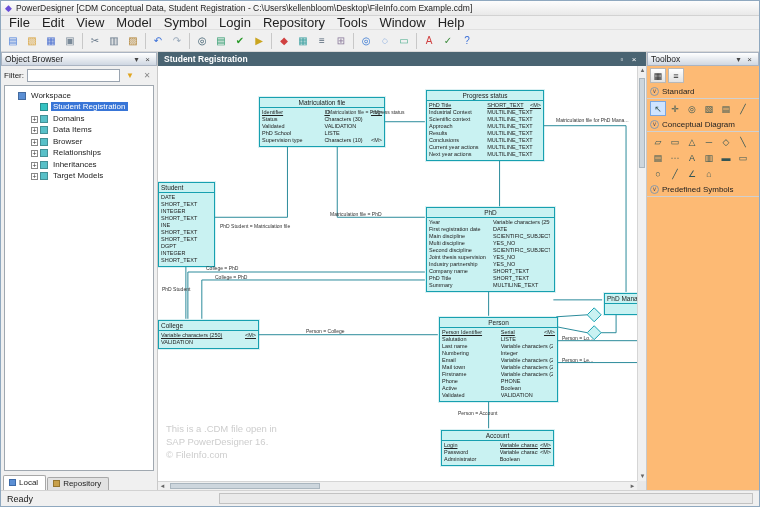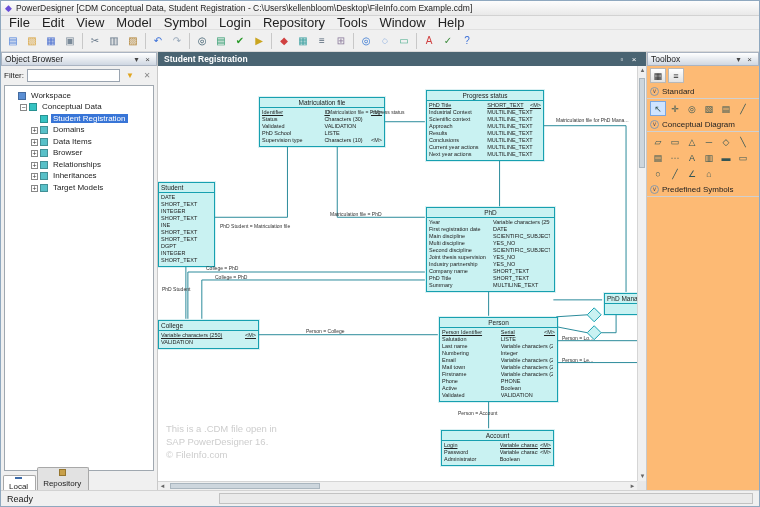--- a/index.html
+++ b/index.html
@@ -35,21 +35,21 @@
   .filter-row input { flex:1; height:13px; border:1px solid #9aa4b0; font-size:8px; padding:0 2px; min-width:0; font-family:"Liberation Sans",sans-serif; }
   .filter-btn { width:14px; height:14px; border:1px solid transparent; display:flex; align-items:center; justify-content:center; font-size:8px; cursor:default; }
   .tree-box { flex:1; margin:1px 3px 2px 3px; background:#fff; border:1px solid #a0a8b0; overflow:hidden; padding:2px 0; }
   .tree-row { display:flex; align-items:flex-end; height:11.5px; font-size:8px; white-space:nowrap; }
   .expander { width:7px; height:7px; border:1px solid #888; background:#fff; font-size:7px; line-height:5px; text-align:center; color:#333; margin-right:2px; flex:0 0 auto; }
   .expander.none { border:none; background:transparent; }
   .tree-icon { width:8px; height:8px; margin-right:3px; flex:0 0 auto; border:1px solid rgba(0,0,0,0.25); }
   .tree-label { padding:0 2px; }
   .tree-label.selected { background:#3875d7; color:#fff; }
   .ob-tabs { display:flex; align-items:flex-end; height:17px; padding:0 2px; gap:1px; }
-  .ob-tab { display:flex; align-items:center; gap:3px; font-size:8px; padding:1px 7px 2px 5px; border:1px solid #a8a8a8; border-bottom:none; background:#e2e2e2; border-radius:2px 2px 0 0; cursor:default;flex-direction:column; }
+  .ob-tab { display:flex; align-items:center; gap:3px; font-size:8px; padding:1px 7px 2px 5px; border:1px solid #a8a8a8; border-bottom:none; background:#e2e2e2; border-radius:2px 2px 0 0; cursor:default; }
   .ob-tab.active { background:#ffffff; height:15px; }
   .ob-tab .tab-ic { width:7px; height:7px; background:#5b8fd4; border:1px solid #3c6aa8; }
   .ob-tab.repo .tab-ic { background:#c8a04a; border-color:#96762f; }
 
   
   .canvas-wrap { flex:1; display:flex; flex-direction:column; min-width:0; background:#f0f0f0; }
   .diagram-tabbar { height:14px; background:linear-gradient(#5a7482,#42596680); background:#4a6472; color:#fff; display:flex; align-items:center; padding:0 6px; font-size:8.5px; font-weight:bold; }
   .diagram-tabbar .bar-title { flex:1; }
   .diagram-tabbar .bar-btn { width:12px; text-align:center; font-weight:normal; font-size:8px; cursor:default; }
   .canvas-outer { flex:1; position:relative; overflow:hidden; }
@@ -159,25 +159,20 @@
       <label>Filter:</label>
       <input type="text" value="" style="">
       <span class="filter-btn" style="color:#e0a520">▼</span>
       <span class="filter-btn" style="color:#888">✕</span>
     </div>
     <div class="tree-box">
         <div class="tree-row" style="padding-left: 4px;">
           <span class="expander none"></span>
           <span class="tree-icon" style="background: rgb(91, 143, 212);"></span>
           <span class="tree-label">Workspace</span>
-        </div>
-        <div class="tree-row" style="padding-left: 15px;">
-          <span class="expander">−</span>
-          <span class="tree-icon" style="background: rgb(53, 194, 194);"></span>
-          <span class="tree-label">Conceptual Data</span>
         </div>
         <div class="tree-row" style="padding-left: 26px;">
           <span class="expander none"></span>
           <span class="tree-icon" style="background: rgb(53, 194, 194);"></span>
           <span class="tree-label selected">Student Registration</span>
         </div>
         <div class="tree-row" style="padding-left: 26px;">
           <span class="expander">+</span>
           <span class="tree-icon" style="background: rgb(88, 192, 200);"></span>
           <span class="tree-label">Domains</span>

